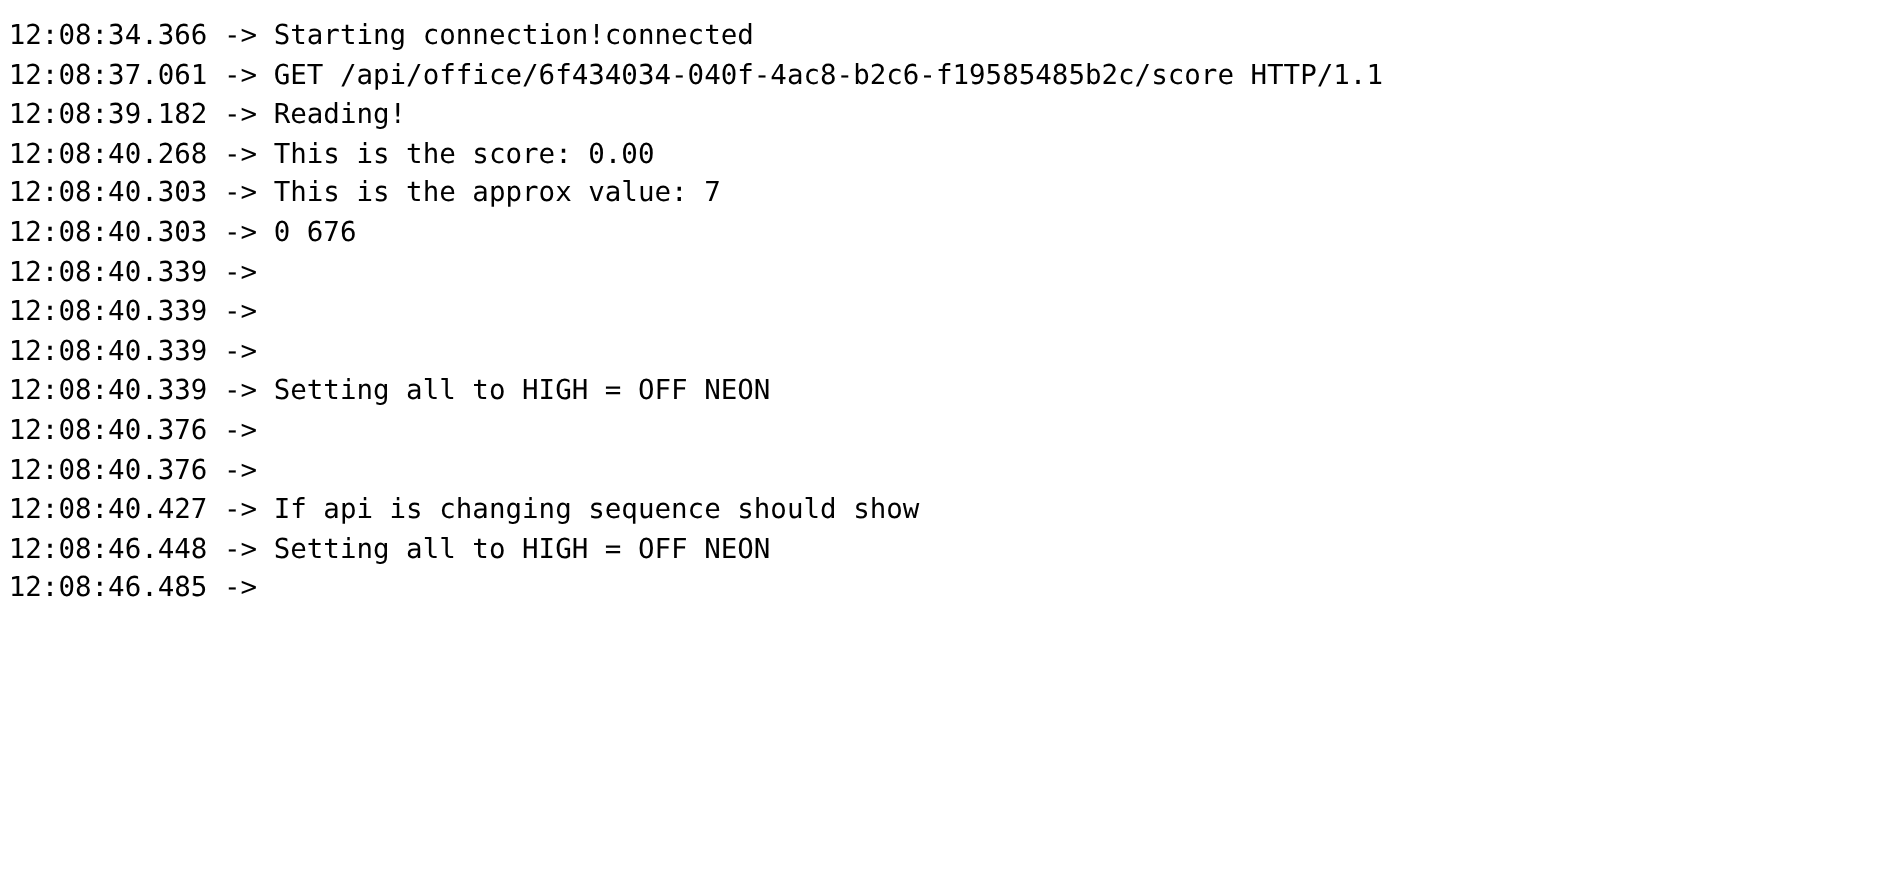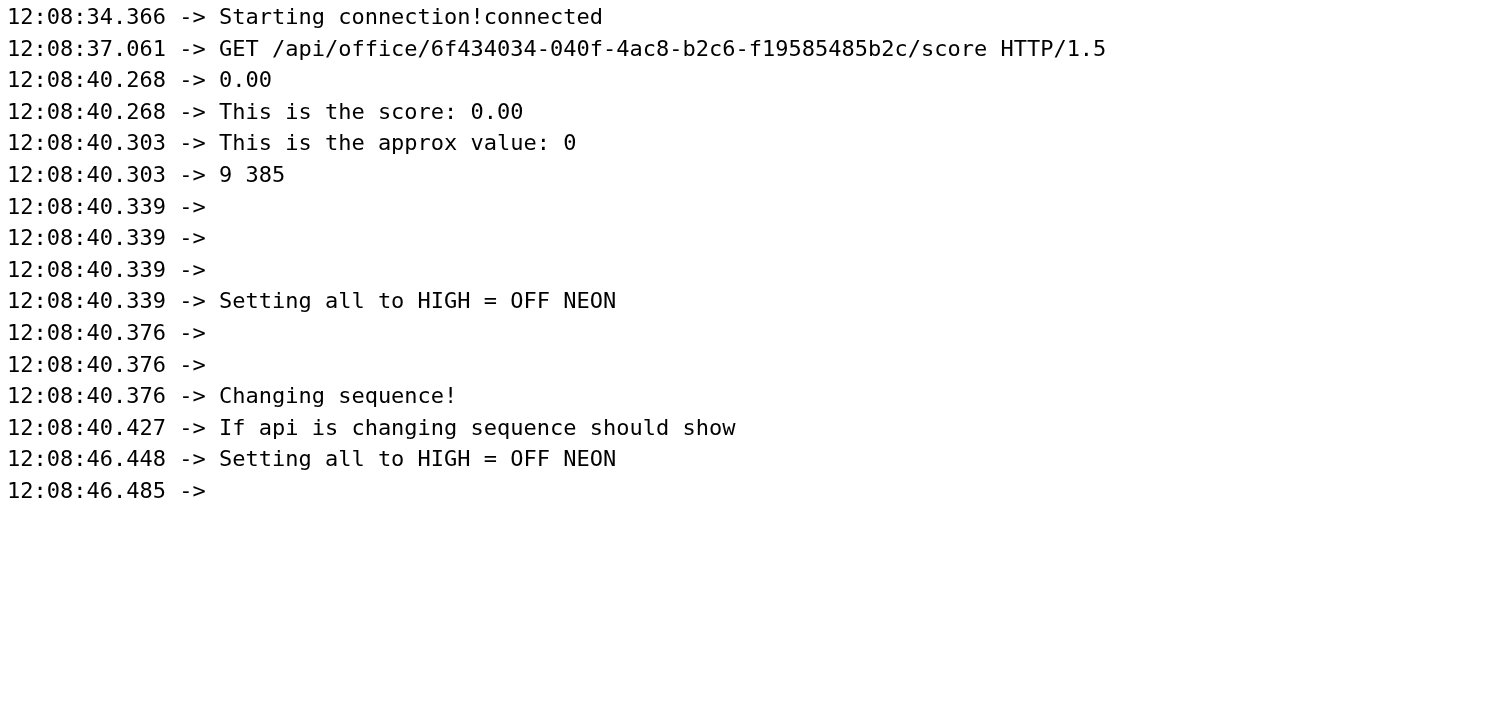--- a/index.html
+++ b/index.html
@@ -15,43 +15,42 @@
   .terminal {
     box-sizing: border-box;
     width: 1236px;
     height: 714px;
     overflow: hidden;
     background: #ffffff;
     color: #000000;
     font-family: "DejaVu Sans Mono", "Liberation Mono", monospace;
     font-size: 22px;
     line-height: 31.6px;
-    padding: 1px 0 0 7px;
+    padding: 13px 0 0 7px;
   }
   .log-line {
     white-space: pre;
     height: 31.6px;
   }
   .log-line span {
     white-space: pre;
   }
 </style>
 </head>
 <body>
 
 <div class="terminal" id="serial-output">
     <div class="log-line"><span>12:08:34.366</span><span> -&gt; </span><span>Starting connection!connected</span></div>
-    <div class="log-line"><span>12:08:37.061</span><span> -&gt; </span><span>GET /api/office/6f434034-040f-4ac8-b2c6-f19585485b2c/score HTTP/1.5</span></div>
-    <div class="log-line"><span>12:08:40.268</span><span> -&gt; </span><span>0.00</span></div>
+    <div class="log-line"><span>12:08:37.061</span><span> -&gt; </span><span>GET /api/office/6f434034-040f-4ac8-b2c6-f19585485b2c/score HTTP/1.1</span></div>
+    <div class="log-line"><span>12:08:39.182</span><span> -&gt; </span><span>Reading!</span></div>
     <div class="log-line"><span>12:08:40.268</span><span> -&gt; </span><span>This is the score: 0.00</span></div>
-    <div class="log-line"><span>12:08:40.303</span><span> -&gt; </span><span>This is the approx value: 0</span></div>
-    <div class="log-line"><span>12:08:40.303</span><span> -&gt; </span><span>9 385</span></div>
+    <div class="log-line"><span>12:08:40.303</span><span> -&gt; </span><span>This is the approx value: 7</span></div>
+    <div class="log-line"><span>12:08:40.303</span><span> -&gt; </span><span>0 676</span></div>
     <div class="log-line"><span>12:08:40.339</span><span> -&gt; </span><span></span></div>
     <div class="log-line"><span>12:08:40.339</span><span> -&gt; </span><span></span></div>
     <div class="log-line"><span>12:08:40.339</span><span> -&gt; </span><span></span></div>
     <div class="log-line"><span>12:08:40.339</span><span> -&gt; </span><span>Setting all to HIGH = OFF NEON</span></div>
     <div class="log-line"><span>12:08:40.376</span><span> -&gt; </span><span></span></div>
     <div class="log-line"><span>12:08:40.376</span><span> -&gt; </span><span></span></div>
-    <div class="log-line"><span>12:08:40.376</span><span> -&gt; </span><span>Changing sequence!</span></div>
     <div class="log-line"><span>12:08:40.427</span><span> -&gt; </span><span>If api is changing sequence should show</span></div>
     <div class="log-line"><span>12:08:46.448</span><span> -&gt; </span><span>Setting all to HIGH = OFF NEON</span></div>
     <div class="log-line"><span>12:08:46.485</span><span> -&gt; </span><span></span></div>
   </div>
 
 </body></html>

